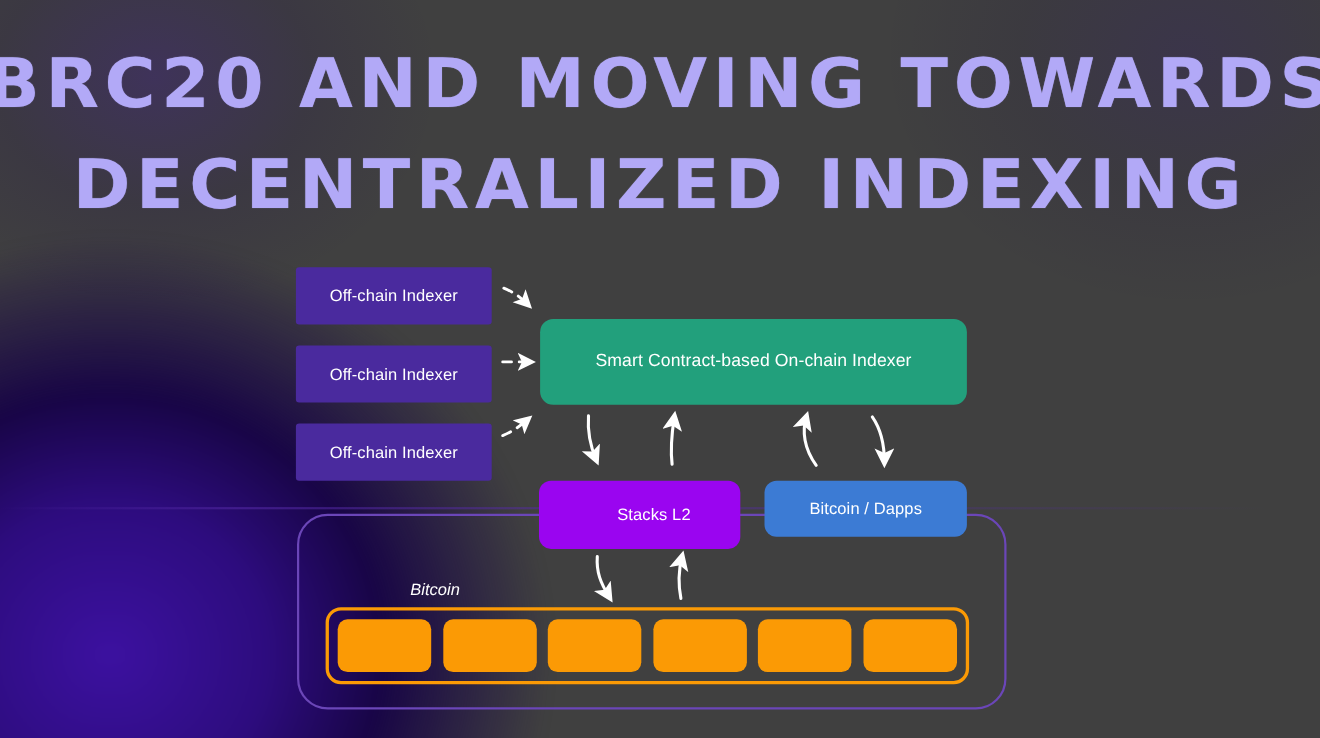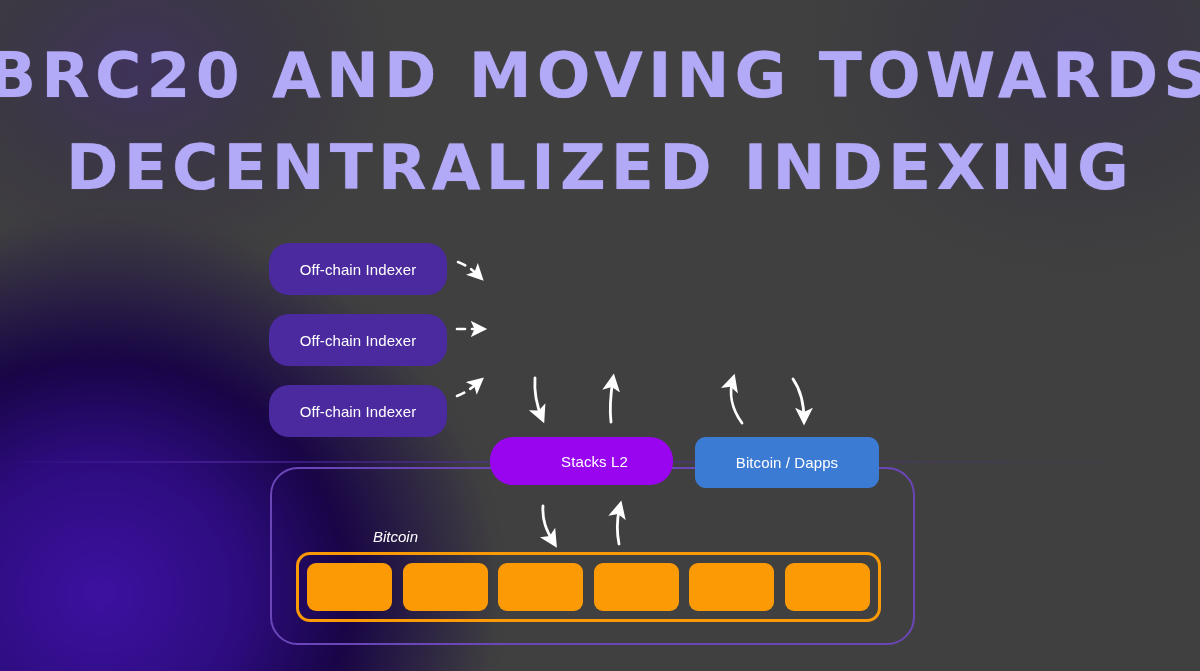--- a/index.html
+++ b/index.html
@@ -87,42 +87,42 @@
     font-size: 15px;
     letter-spacing: .1px;
     box-sizing: border-box;
     text-align: center;
   }
   .node-offchain {
     width: 178px;
     height: 52px;
     left: 269px;
     background: #4a2a9e;
-    border-radius: 20px;
+    border-radius: 3px;
   }
   #off1 { top: 243px; }
   #off2 { top: 314px; }
   #off3 { top: 385px; }
 
   .node-onchain {
     left: 491px;
     top: 290px;
     width: 388px;
     height: 78px;
     background: #22a07c;
     border-radius: 12px;
     font-size: 16px;
   }
   .node-stacks {
     left: 490px;
     top: 437px;
     width: 183px;
-    height: 48px;
+    height: 62px;
     background: #9a05f0;
-    border-radius: 23px;
+    border-radius: 11px;
     padding-left: 26px;
   }
   .node-wallet {
     left: 695px;
     top: 437px;
     width: 184px;
     height: 51px;
     background: #3c7bd4;
     border-radius: 11px;
   }
@@ -229,20 +229,23 @@
   <div class="node node-offchain" id="off1">
     <span>Off-chain Indexer</span>
   </div>
   <div class="node node-offchain" id="off2">
     <span>Off-chain Indexer</span>
   </div>
   <div class="node node-offchain" id="off3">
     <span>Off-chain Indexer</span>
   </div>
 
+  <div class="node node-onchain">
+    <span>Smart Contract-based On-chain Indexer</span>
+  </div>
 
   <div class="node node-stacks">
     <span>Stacks L2</span>
   </div>
 
   <div class="node node-wallet">
     <span>Bitcoin / Dapps</span>
   </div>
 
 </div>

